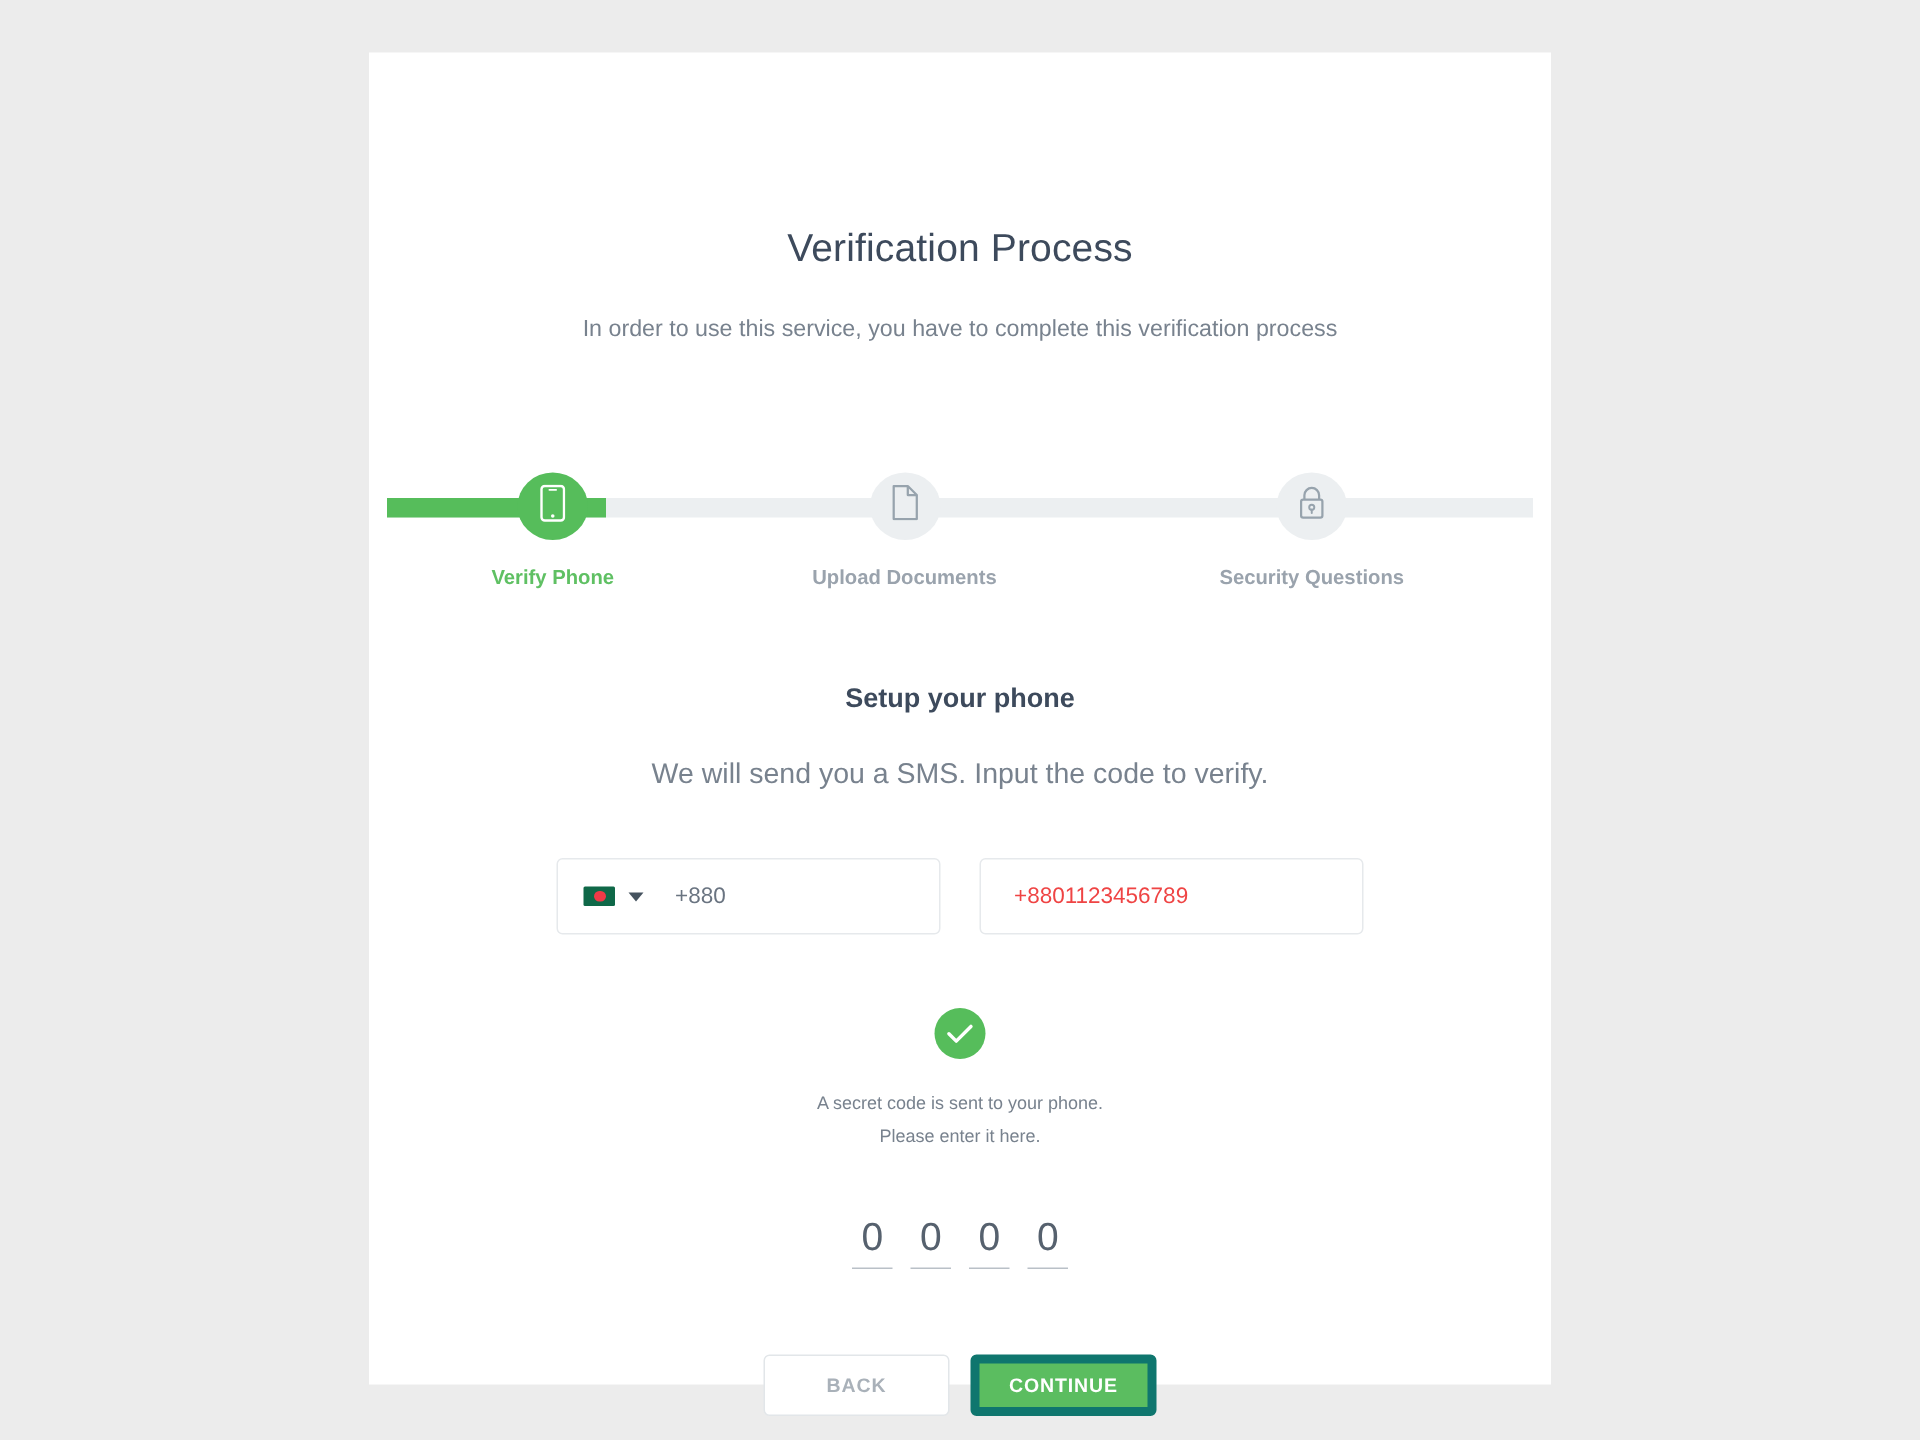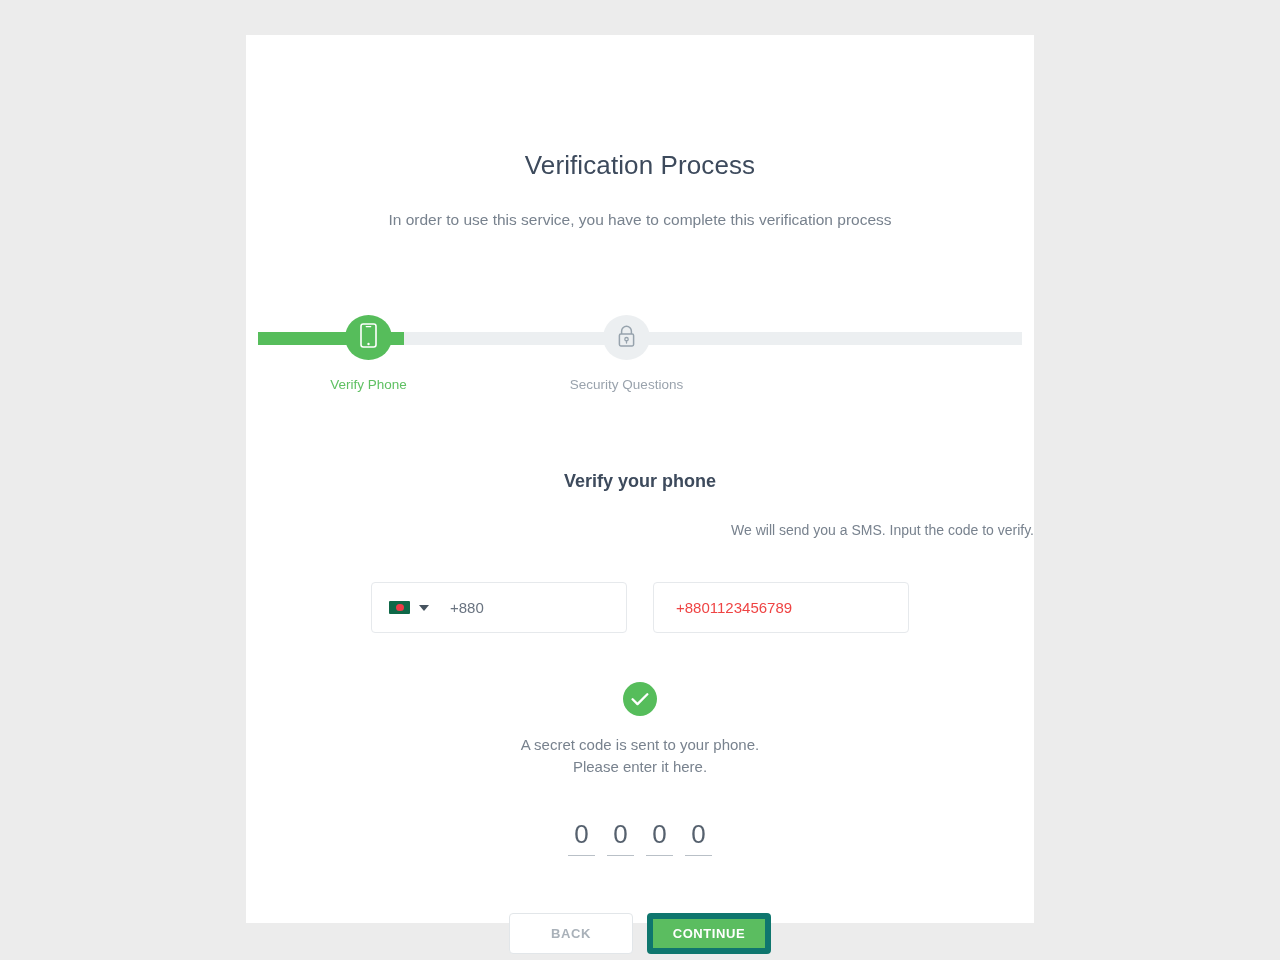--- a/index.html
+++ b/index.html
@@ -38,24 +38,25 @@
     padding-top: 30px;
     text-align: center;
     font-size: 15.5px;
     font-weight: 400;
     color: #78828e;
   }
 
   
   .stepper {
     position: relative;
-    margin: 16px auto;
+    margin: 0 auto;
     margin-top: 71px;
     width: 764px;
     height: 92px;
+    font-weight: bold;
   }
   .track {
     position: absolute;
     left: 0; top: 32px;
     width: 764px; height: 13px;
     background: #eceff1;
     border-radius: 0;
   }
   .track-fill {
     position: absolute;
@@ -105,22 +106,22 @@
     margin: 0;
     padding-top: 63px;
     text-align: center;
     font-size: 18px;
     font-weight: bold;
     color: #3d4a5c;
   }
   .section-sub {
     margin: 0;
     padding-top: 30px;
-    text-align: right;
-    font-size: 14px;
+    text-align: center;
+    font-size: 19px;
     color: #78828e;
   }
 
   
   .phone-row {
     display: flex;
     justify-content: center;
     gap: 26px;
     margin-top: 44px;
   }
@@ -178,21 +179,21 @@
     border-radius: 50%;
     background: #56bd5b;
     display: flex;
     align-items: center;
     justify-content: center;
   }
   .sent-text {
     margin: 0;
     padding-top: 18px;
     text-align: center;
-    font-size: 15px;
+    font-size: 12px;
     color: #78828e;
     line-height: 22px;
   }
 
   
   .otp {
     display: flex;
     justify-content: center;
     gap: 12px;
     margin-top: 41px;
@@ -264,39 +265,50 @@
               <svg width="17" height="25" viewBox="0 0 17 25" fill="none">
                 <rect x="1" y="1" width="15" height="23" rx="2.2" stroke="#ffffff" stroke-width="1.6" fill="none"></rect>
                 <line x1="6.2" y1="3.6" x2="10.8" y2="3.6" stroke="#ffffff" stroke-width="1.1" stroke-linecap="round"></line>
                 <circle cx="8.5" cy="21" r="1.2" fill="#ffffff"></circle>
               </svg>
             </span>
           </div>
           <span class="step-label active">Verify Phone</span>
         </div>
 
+        <div class="step step-1">
+          <div class="bubble">
+            <span>
+              <svg width="19" height="24" viewBox="0 0 19 24" fill="none">
+                <path d="M1.8 1h9.4l6 6v16H1.8z" stroke="#97a3ad" stroke-width="1.5" fill="none" stroke-linejoin="round"></path>
+                <path d="M11.2 1v6h6" stroke="#97a3ad" stroke-width="1.5" fill="none" stroke-linejoin="round"></path>
+              </svg>
+            </span>
+          </div>
+          <span class="step-label">Upload Documents</span>
+        </div>
 
         <div class="step step-2">
           <div class="bubble">
             <span>
               <svg width="21" height="24" viewBox="0 0 21 24" fill="none">
                 <path d="M5.6 10V7.2a4.9 4.9 0 0 1 9.8 0V10" stroke="#97a3ad" stroke-width="1.5" fill="none"></path>
                 <rect x="3.4" y="10" width="14.2" height="12" rx="1.4" stroke="#97a3ad" stroke-width="1.5" fill="none"></rect>
                 <circle cx="10.5" cy="15.2" r="1.7" stroke="#97a3ad" stroke-width="1.3" fill="none"></circle>
                 <line x1="10.5" y1="16.6" x2="10.5" y2="19" stroke="#97a3ad" stroke-width="1.3" stroke-linecap="round"></line>
               </svg>
             </span>
           </div>
           <span class="step-label">Security Questions</span>
         </div>
 
       </div>
     </div>
 
-    <h2 class="section-title">Verify your phone</h2>
+    <h2 class="section-title">Setup your phone</h2>
     <p class="section-sub">We will send you a SMS. Input the code to verify.</p>
 
     <div class="phone-row">
       <div class="field field-code">
         <span class="flag"></span>
         <span class="caret"></span>
         <span class="dial">+880</span>
       </div>
       <div class="field field-number">
         <span class="phone-value">+8801123456789</span>

